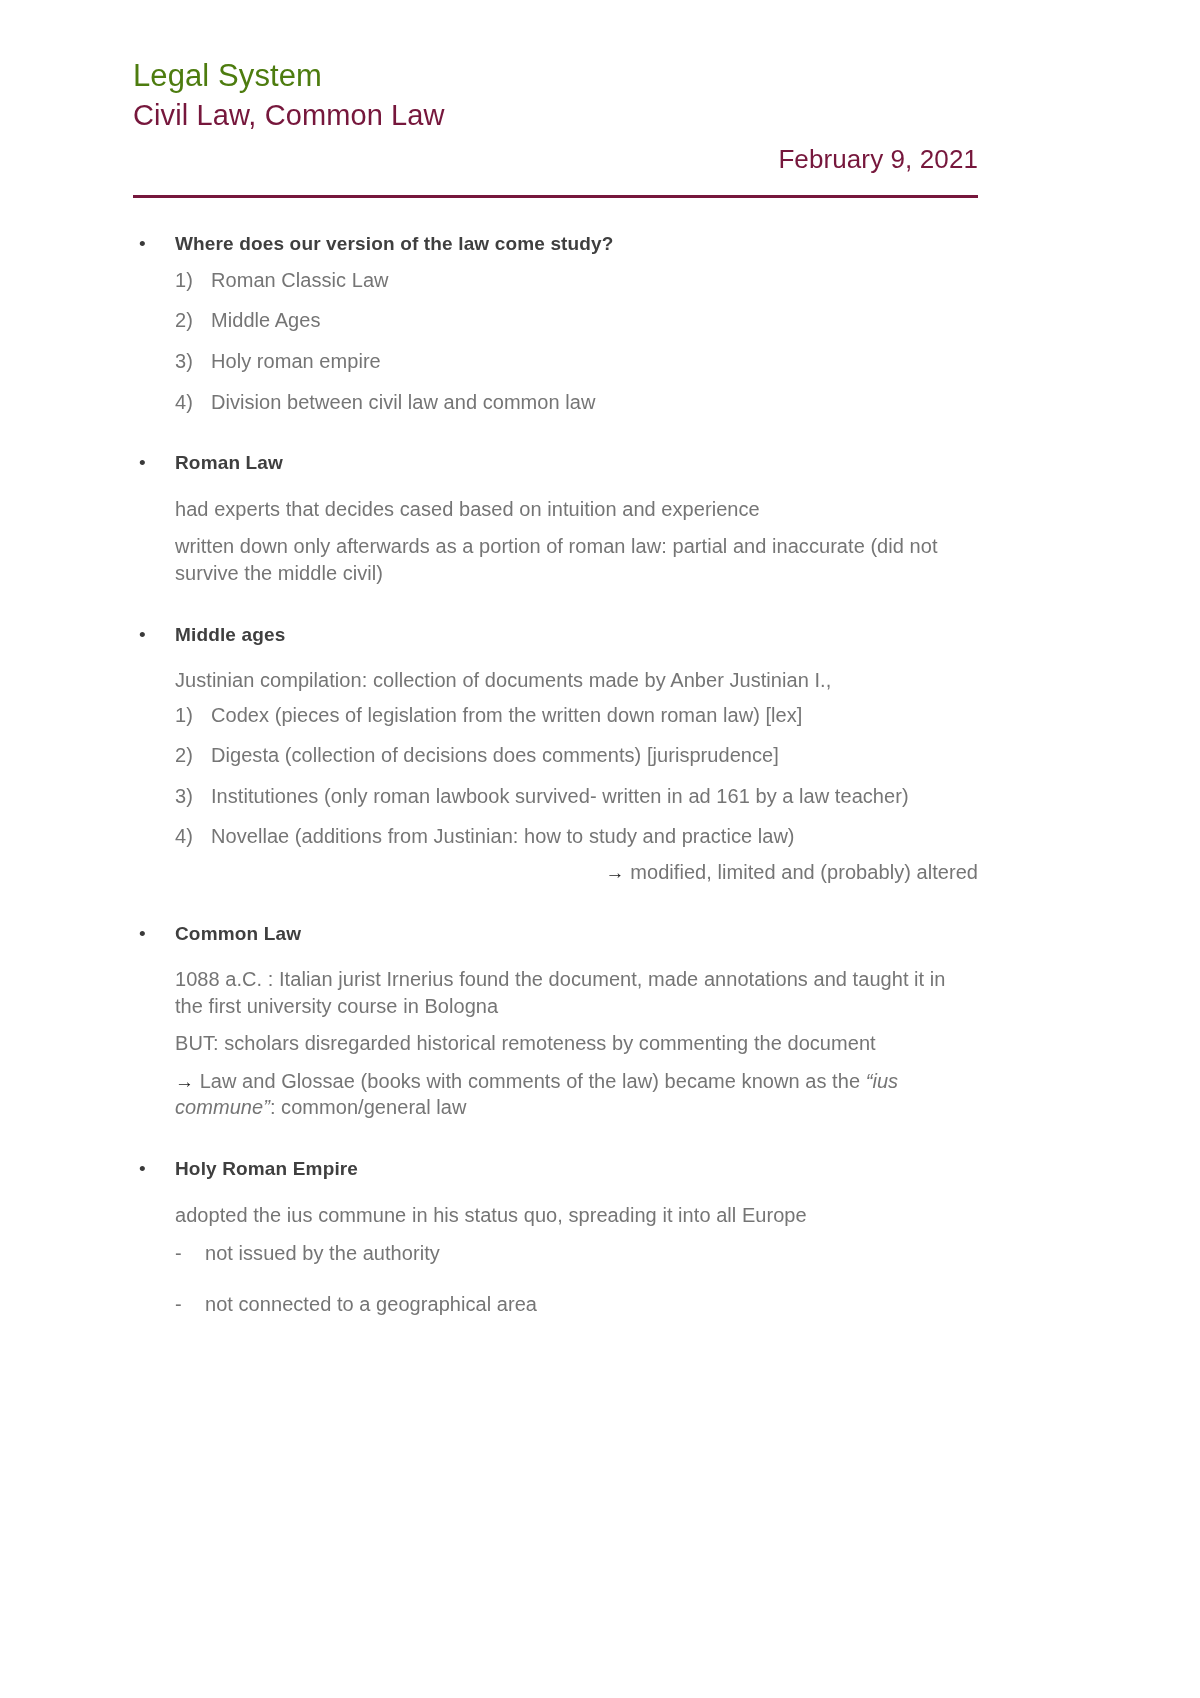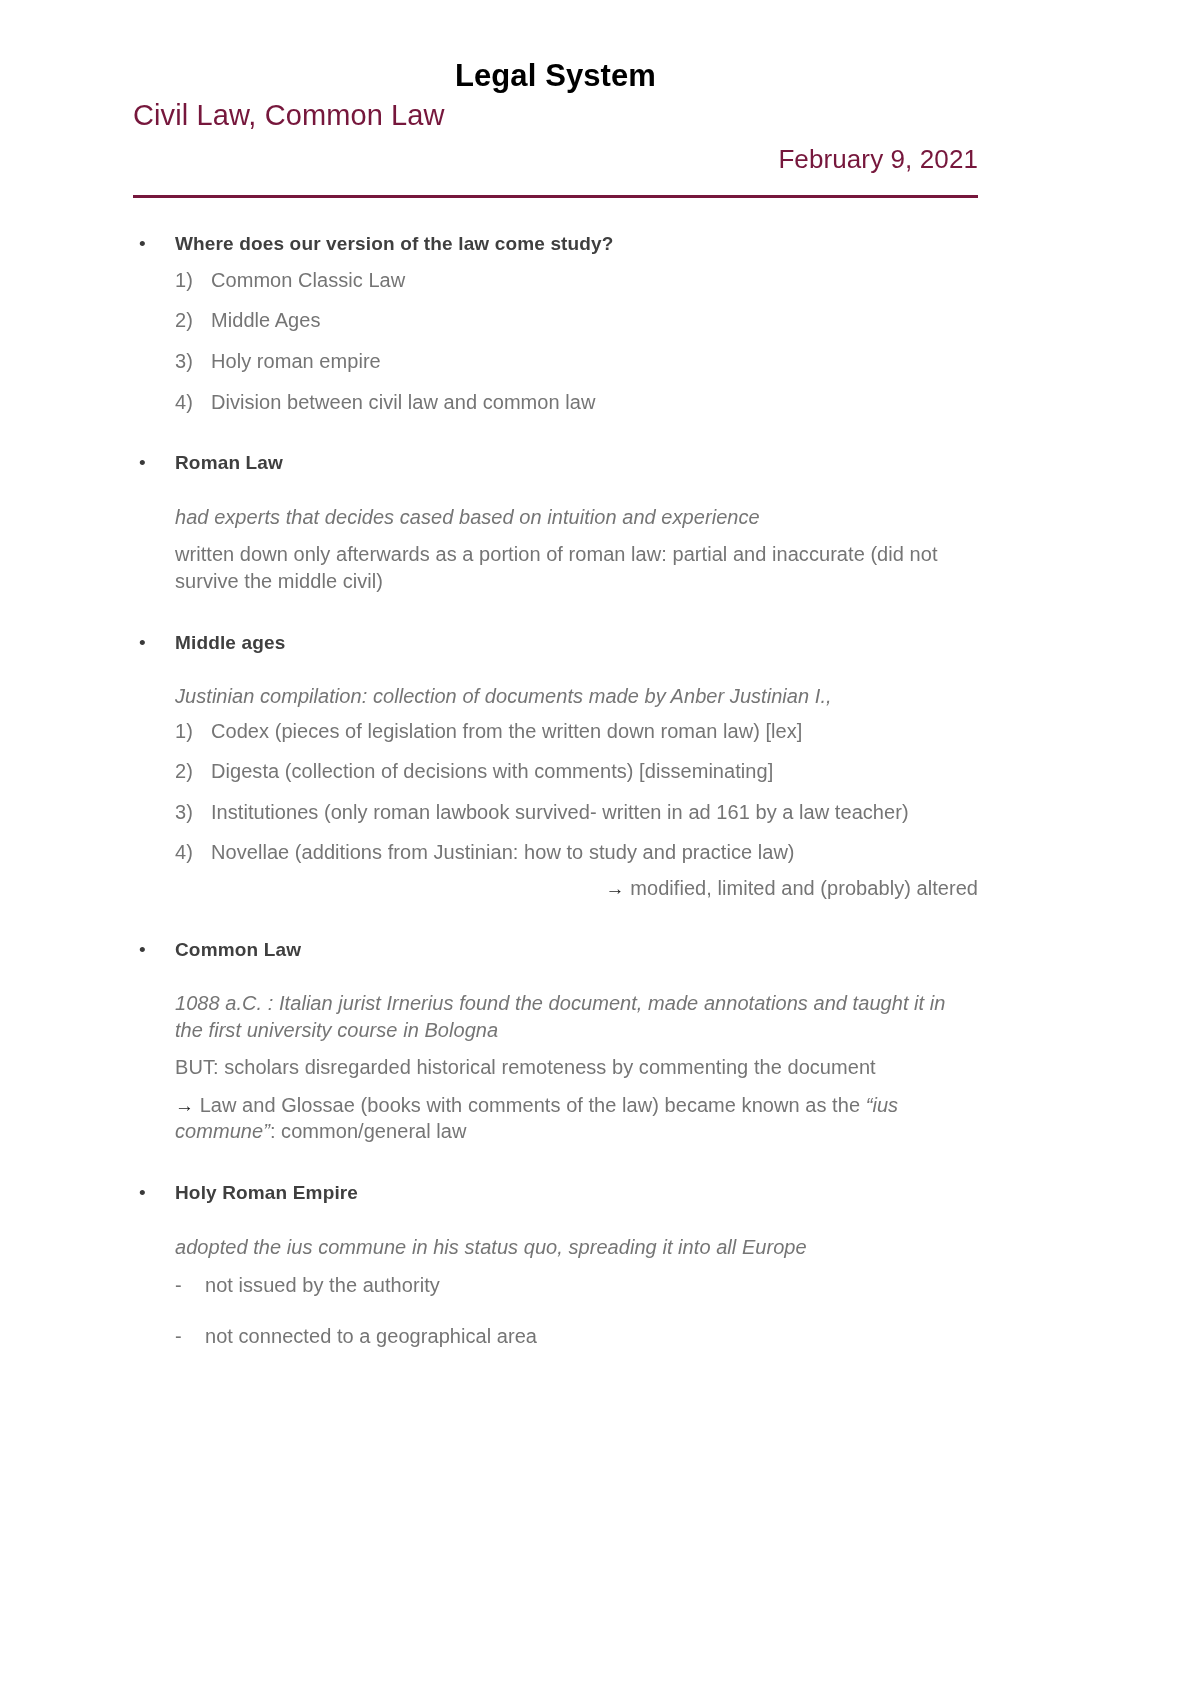--- a/index.html
+++ b/index.html
@@ -29,26 +29,25 @@
     top: 58px;
     width: 845px;
   }
 
   
   .doc-header {
     position: relative;
   }
   .doc-title {
     font-size: 31px;
-    font-weight: bold;
-    color: #000000;
+    font-weight: normal;
+    color: #4d7c0f;
     line-height: 1.18;
     letter-spacing: 0.1px;
     margin: 0;
-    text-align: center;
   }
   .doc-subtitle {
     font-size: 29px;
     font-weight: normal;
     color: #76173c;
     line-height: 1.2;
     margin: 3px 0 0 0;
     letter-spacing: 0.1px;
   }
   .doc-date {
@@ -103,22 +102,21 @@
   }
 
   .para {
     font-size: 20px;
     color: #757575;
     line-height: 1.33;
     margin: 11px 0 0 0;
     letter-spacing: 0.05px;
   }
   .para:first-child {
-    margin-top: 26px;
-    font-style: italic;
+    margin-top: 18px;
   }
 
   
   .num-list {
     margin: 8px 0 0 0;
     padding: 0;
     list-style: none;
   }
   .num-item {
     display: flex;
@@ -199,21 +197,21 @@
 
       <div class="section">
         <div class="section-head">
           <span class="bullet-mark">•</span>
           <span class="section-title">Where does our version of the law come study?</span>
         </div>
         <div class="body-block">
           <ul class="num-list">
             <li class="num-item">
               <span class="num-marker">1)</span>
-              <span class="num-text">Common Classic Law</span>
+              <span class="num-text">Roman Classic Law</span>
             </li>
             <li class="num-item">
               <span class="num-marker">2)</span>
               <span class="num-text">Middle Ages</span>
             </li>
             <li class="num-item">
               <span class="num-marker">3)</span>
               <span class="num-text">Holy roman empire</span>
             </li>
             <li class="num-item">
@@ -242,21 +240,21 @@
         </div>
         <div class="body-block">
           <p class="para">Justinian compilation: collection of documents made by Anber Justinian I.,</p>
           <ul class="num-list">
             <li class="num-item">
               <span class="num-marker">1)</span>
               <span class="num-text">Codex (pieces of legislation from the written down roman law) [lex]</span>
             </li>
             <li class="num-item">
               <span class="num-marker">2)</span>
-              <span class="num-text">Digesta (collection of decisions with comments) [disseminating]</span>
+              <span class="num-text">Digesta (collection of decisions does comments) [jurisprudence]</span>
             </li>
             <li class="num-item">
               <span class="num-marker">3)</span>
               <span class="num-text">Institutiones (only roman lawbook survived- written in ad 161 by a law teacher)</span>
             </li>
             <li class="num-item">
               <span class="num-marker">4)</span>
               <span class="num-text">Novellae (additions from Justinian: how to study and practice law)</span>
             </li>
           </ul>

